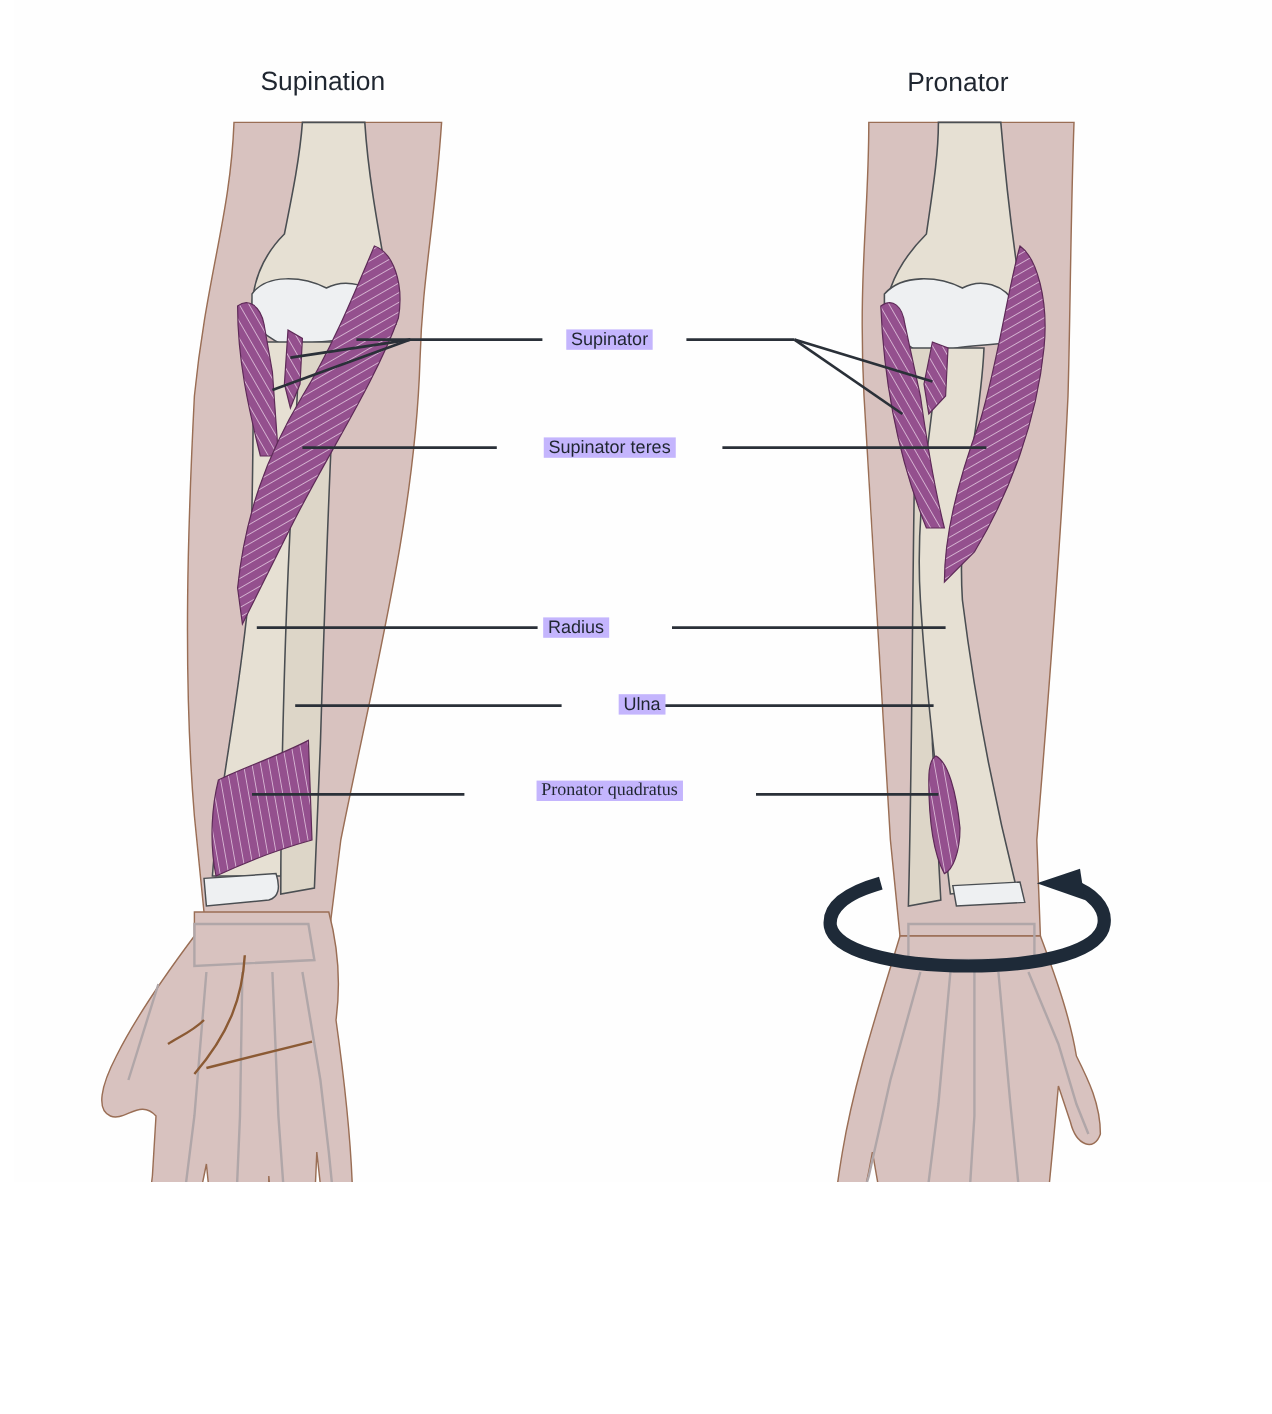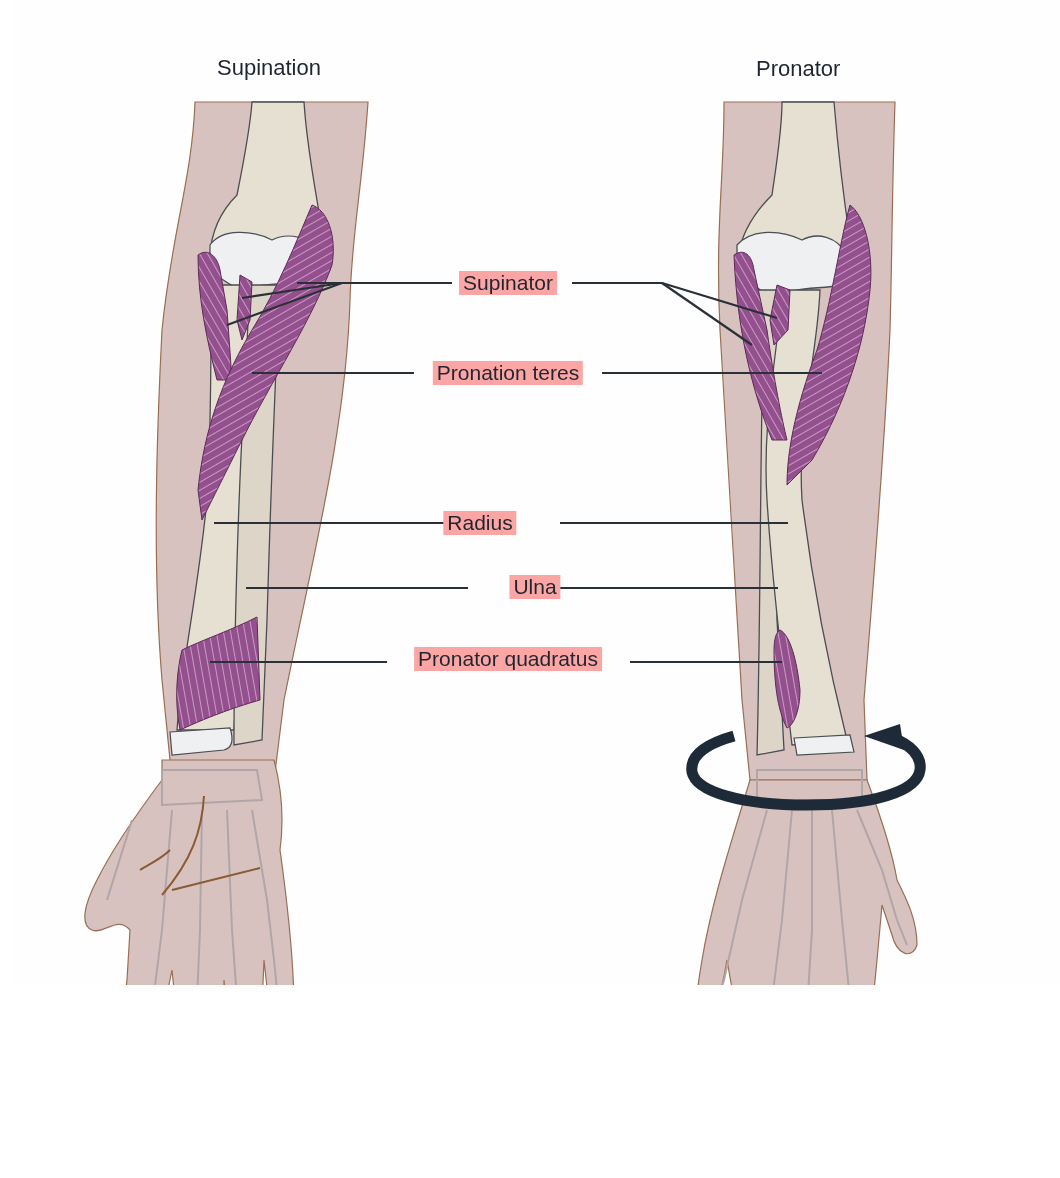--- a/index.html
+++ b/index.html
@@ -1,19 +1,19 @@
 <!DOCTYPE html>
 <html><head>
 <meta charset="utf-8">
 <style>
   html, body { margin: 0; padding: 0; background: #ffffff; }
   #stage { position: relative; width: 1060px; height: 985px; overflow: hidden; background: #fefefe; font-family: "Liberation Sans", sans-serif; margin-left: 12px; }
   svg { position: absolute; left: 0; top: 0; }
   .title { position: absolute; font-size: 22px; color: #1f2630; font-family: "Liberation Sans", sans-serif; white-space: nowrap; }
-  .label { position: absolute; font-size: 21px; color: #1f2630; font-family: "Liberation Sans", sans-serif; white-space: nowrap; background: #fca5a5; padding: 0 4px; transform: translate(-50%, -50%); }
+  .label { position: absolute; font-size: 15px; color: #1f2630; font-family: "Liberation Sans", sans-serif; white-space: nowrap; background: #c4b5fd; padding: 0 4px; transform: translate(-50%, -50%); }
 </style>
 </head>
 <body>
 
 <div id="stage">
 
   <svg width="1060" height="1178" viewBox="0 0 1060 1178">
     <defs>
       <pattern id="stripes" patternUnits="userSpaceOnUse" width="7" height="7" patternTransform="rotate(60)">
         <rect width="7" height="7" fill="#94508e"></rect>
@@ -115,18 +115,18 @@
 
       <line x1="198" y1="662" x2="375" y2="662"></line>
       <line x1="618" y1="662" x2="770" y2="662"></line>
     </g>
   </svg>
 
   <div class="title" style="left:205px; top:55px;">Supination</div>
   <div class="title" style="left:744px; top:56px;">Pronator</div>
 
   <div class="label" style="left:496px; top:283px;">Supinator</div>
-  <div class="label" style="left:496px; top:373px;">Pronation teres</div>
+  <div class="label" style="left:496px; top:373px;">Supinator teres</div>
   <div class="label" style="left:468px; top:523px;">Radius</div>
   <div class="label" style="left:523px; top:587px;">Ulna</div>
-  <div class="label" style="left:496px; top:659px;">Pronator quadratus</div>
+  <div class="label" style="left:496px; top:659px;font-family:Liberation Serif, serif;">Pronator quadratus</div>
 
 </div>
 
 </body></html>

